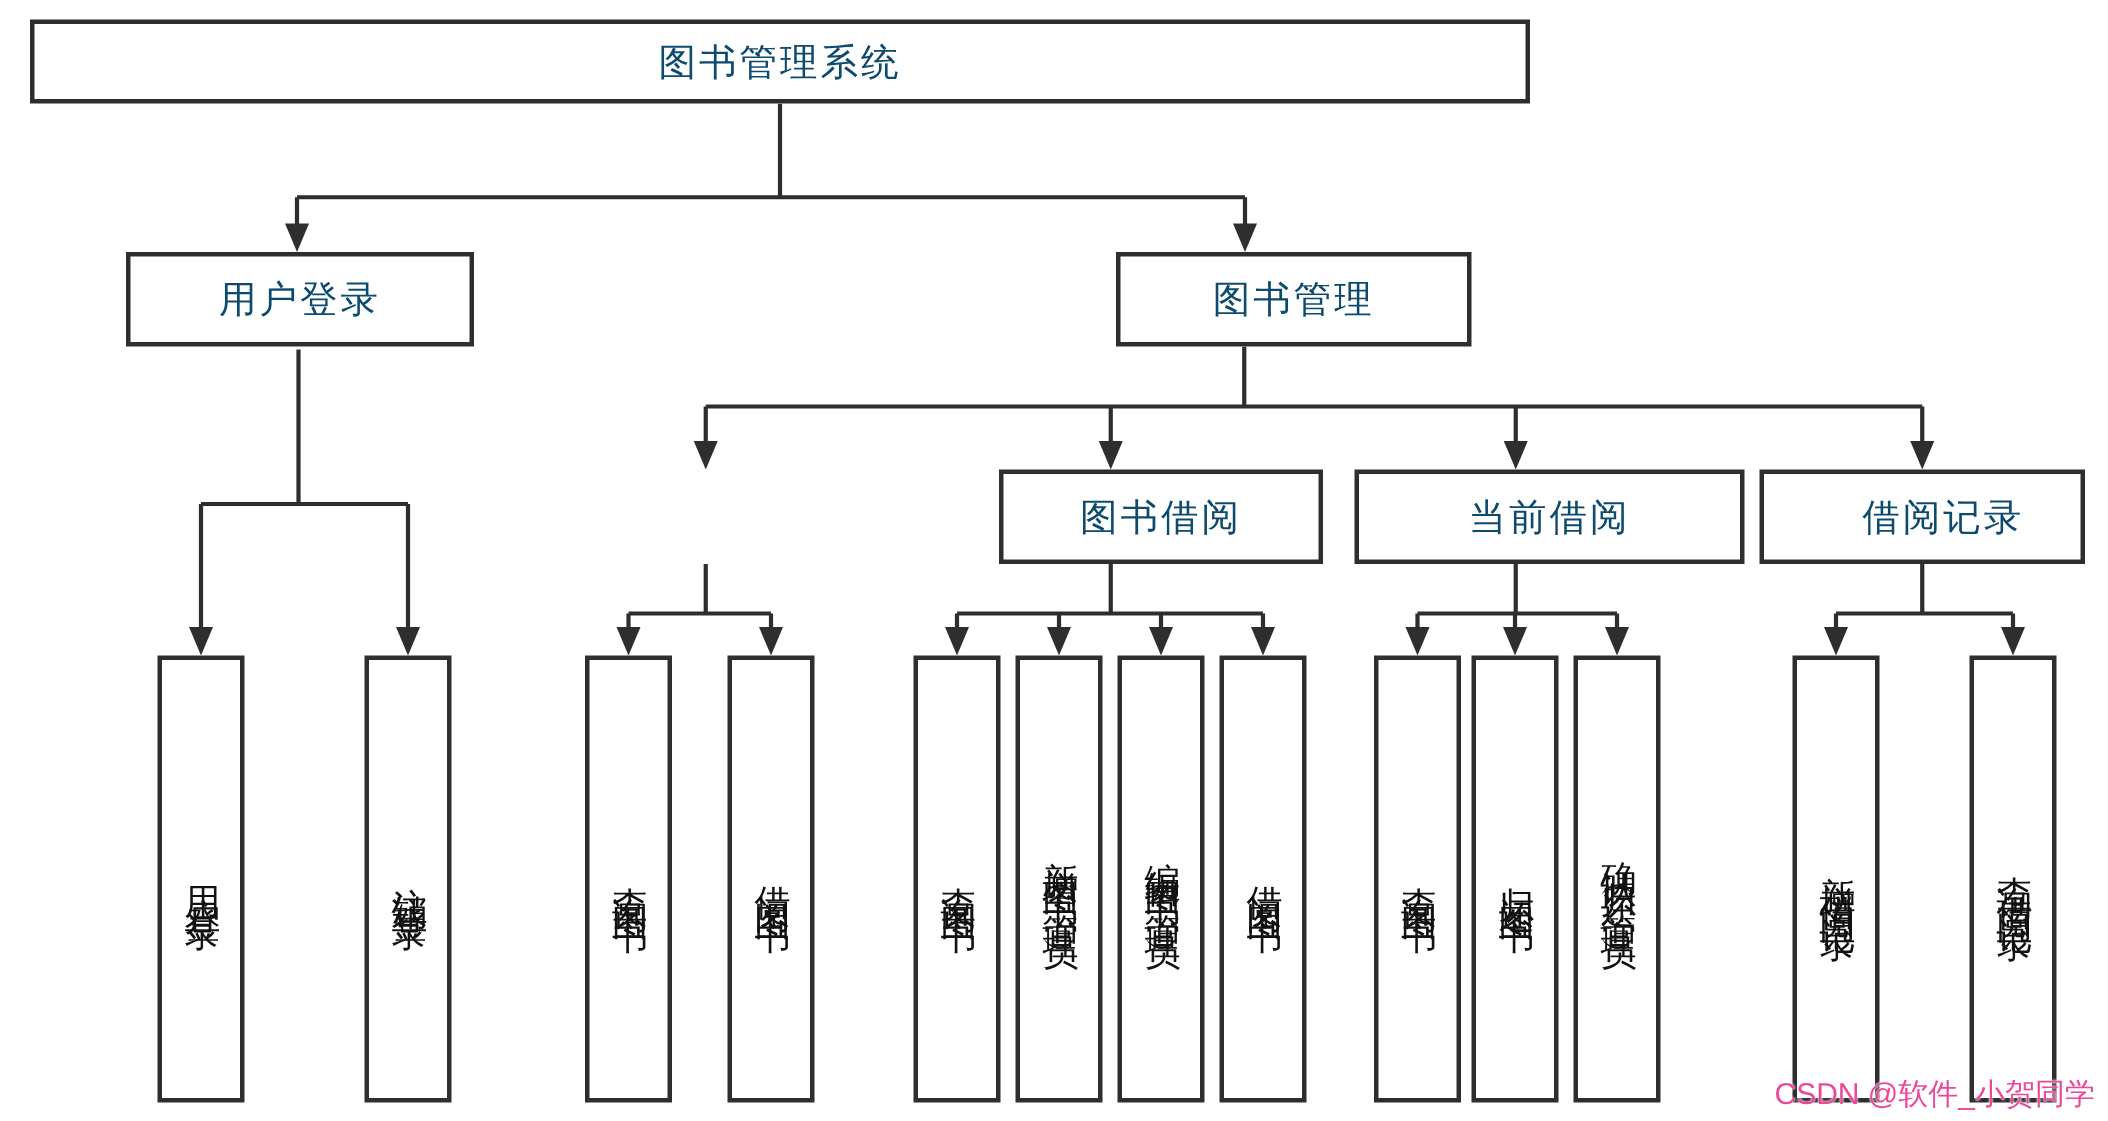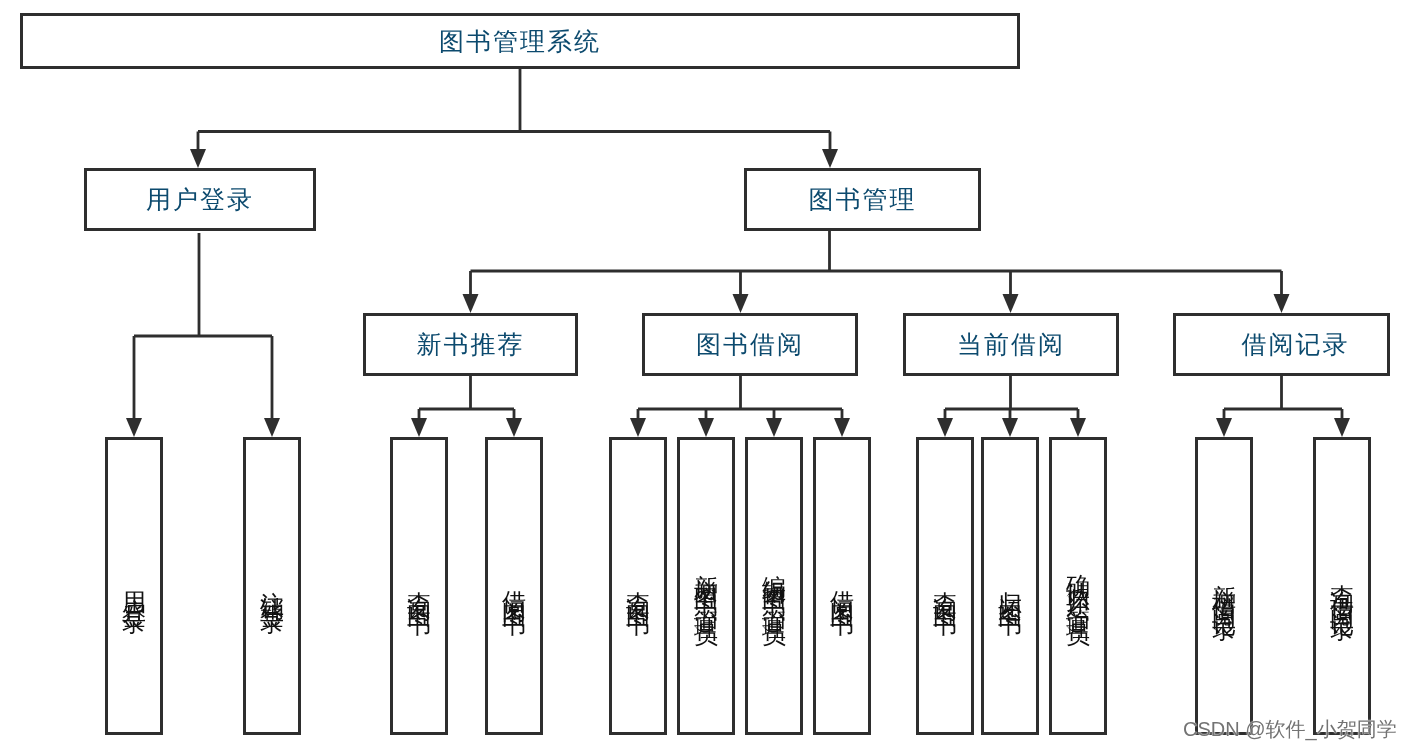--- a/index.html
+++ b/index.html
@@ -45,22 +45,22 @@
   .hnode {
     font-size: 25px;
     letter-spacing: 2px;
   }
 
   .node-root  { left: 20px;   top: 13px;  width: 1000px; height: 56px; }
   .node-login { left: 84px;   top: 168px; width: 232px;  height: 63px; }
   .node-mgmt  { left: 711px;  top: 168px; width: 237px;  height: 63px; margin-left: 33px; }
 
   .node-sec0  { left: 363px;  top: 313px; width: 215px;  height: 63px; }
-  .node-sec1  { left: 642px;  top: 313px; width: 216px;  height: 63px; }
-  .node-sec2  { left: 903px;  top: 313px; width: 216px;  height: 63px; }
+  .node-sec1  { left: 666px;  top: 313px; width: 216px;  height: 63px; }
+  .node-sec2  { left: 903px;  top: 313px; width: 260px;  height: 63px; }
   .node-sec3  { left: 1173px; top: 313px; width: 217px;  height: 63px; padding-left: 28px; }
 
   .leaf {
     position: absolute;
     top: 437px;
     width: 58px;
     height: 298px;
     background: #ffffff;
     border: 3px solid #2e2e2e;
     color: #111111;
@@ -86,21 +86,21 @@
   .leaf-j  { left: 981px; }
   .leaf-k  { left: 1049px; }
   .leaf-l  { left: 1195px; }
   .leaf-m  { left: 1313px; }
 
   .watermark {
     position: absolute;
     left: 1183px;
     top: 716px;
     font-size: 20px;
-    color: #737373;
+    color: #ec4899;
     text-shadow: 0 0 2px #ffffff, 0 0 1px #ffffff;
     white-space: nowrap;
     z-index: 5;
   }
 </style>
 </head>
 <body>
 
 <div class="stage">
 
@@ -152,21 +152,20 @@
       <polygon points="1216,418 1232,418 1224,437"></polygon>
       <polygon points="1334,418 1350,418 1342,437"></polygon>
     </g>
   </svg>
 
   <div class="node hnode node-root">图书管理系统</div>
 
   <div class="node hnode node-login">用户登录</div>
   <div class="node hnode node-mgmt">图书管理</div>
 
-  <div class="node hnode node-sec0">新书推荐</div>
   <div class="node hnode node-sec1">图书借阅</div>
   <div class="node hnode node-sec2">当前借阅</div>
   <div class="node hnode node-sec3">借阅记录</div>
 
   <div class="leaf leaf-a">用户登录</div>
   <div class="leaf leaf-b">注销登录</div>
 
   <div class="leaf leaf-c">查询图书</div>
   <div class="leaf leaf-d">借阅图书</div>
 

